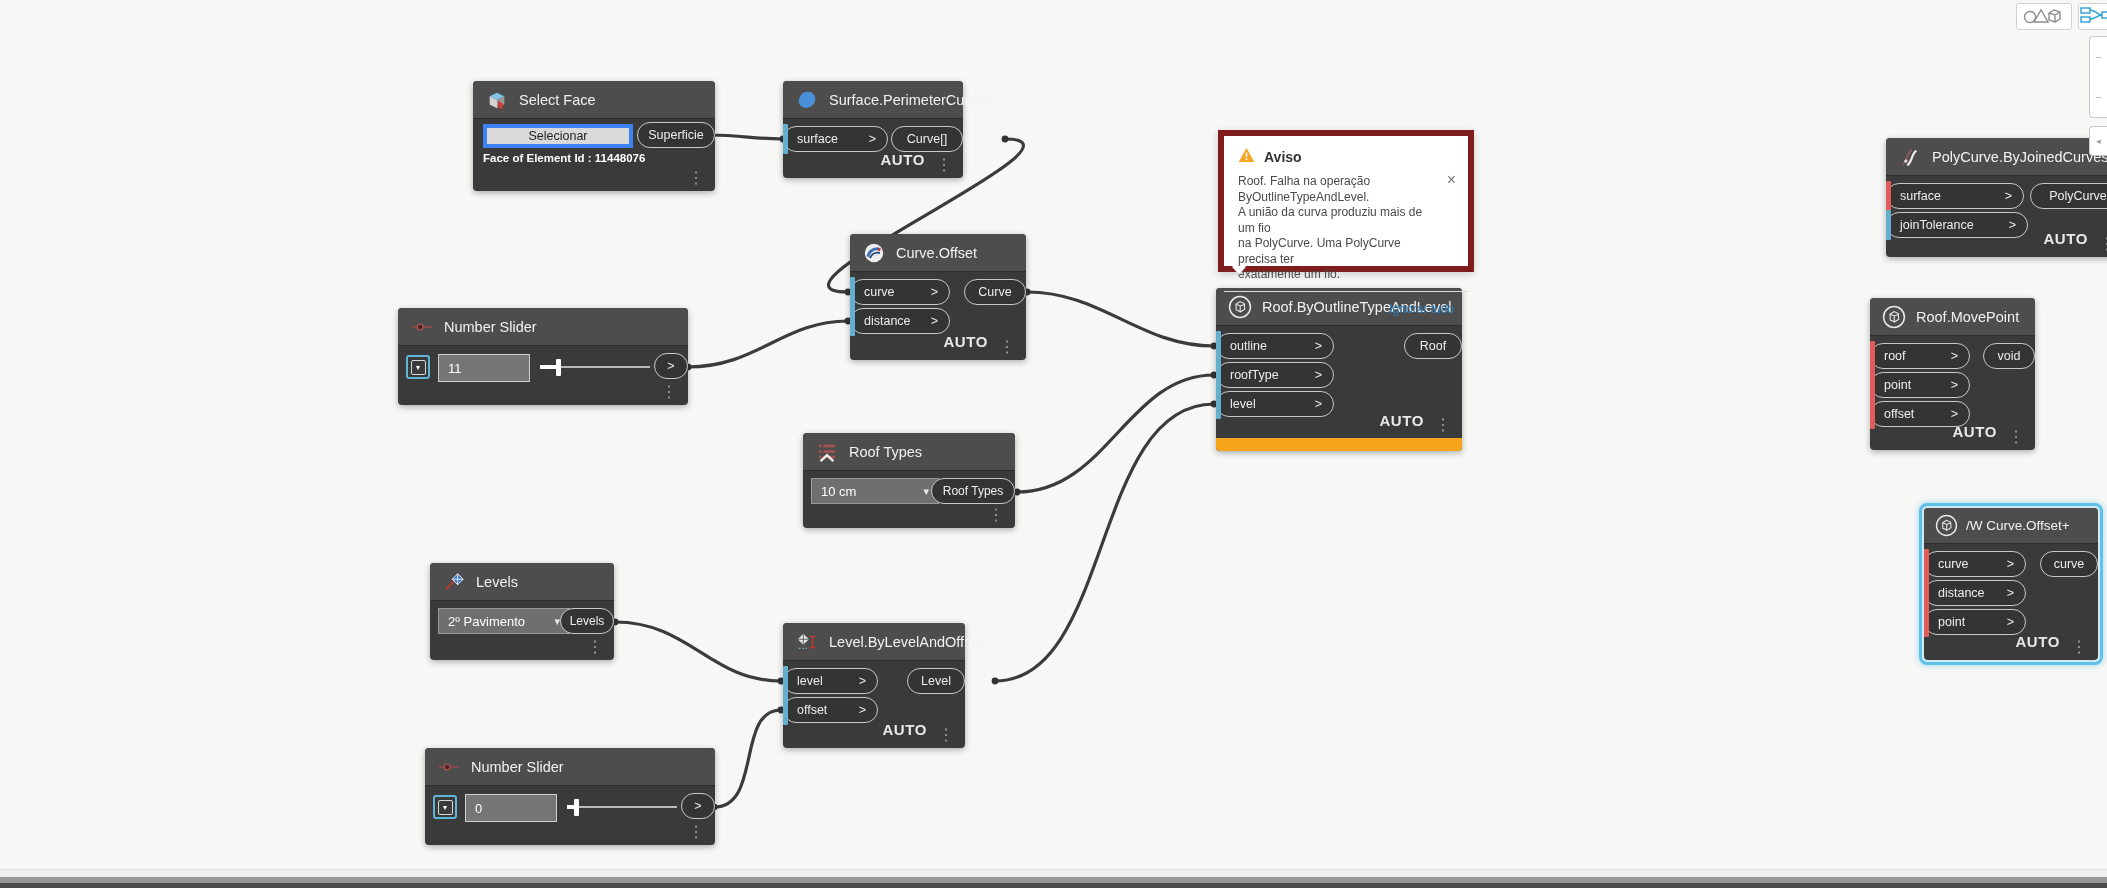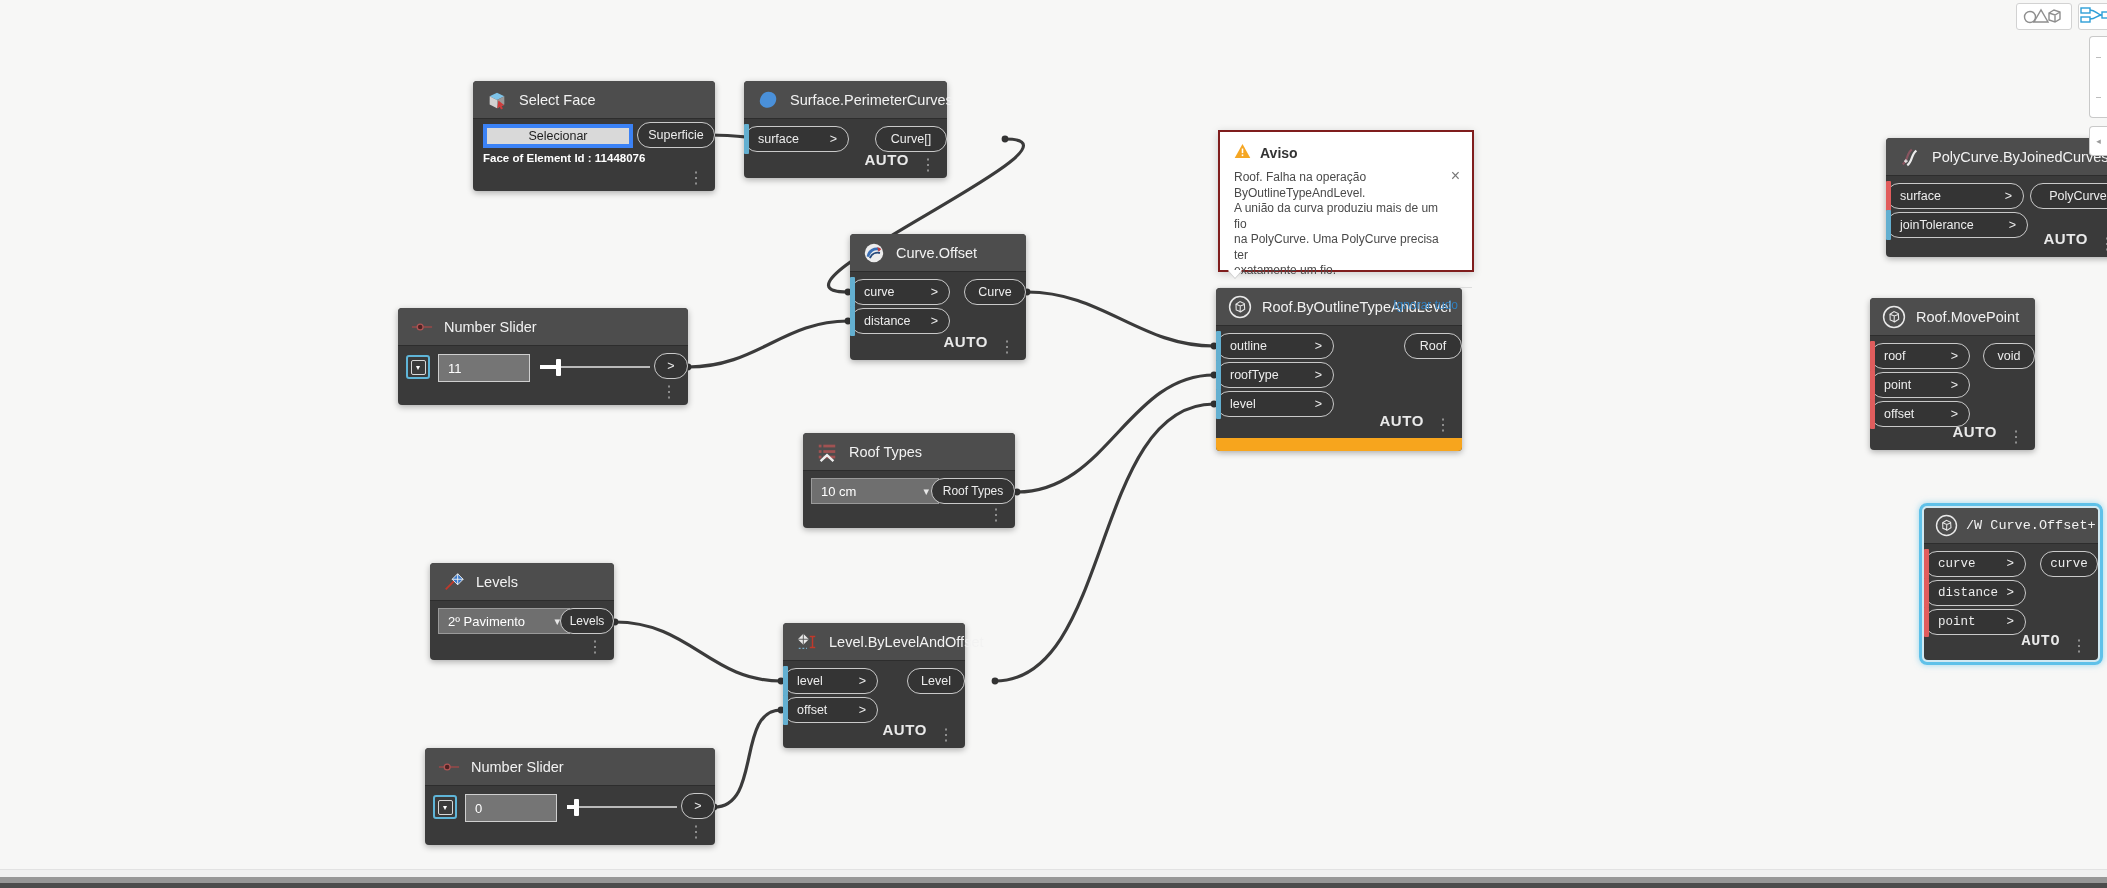--- a/index.html
+++ b/index.html
@@ -54,24 +54,24 @@
   .track { position:absolute; height:2px; background:#b9b9b9; top:58px; }
   .track-fill { position:absolute; height:4px; background:#ffffff; top:57px; }
   .handle { position:absolute; width:5px; height:17px; background:#ffffff;
             top:51px; border-radius:1px; cursor:ew-resize; }
 
   .warn-bar { position:absolute; left:0; right:0; bottom:0; height:13px;
               background:#F7A51D; border-radius:0 0 4px 4px; }
 
   .sel-wrap { position:absolute; z-index:2; border:3px solid #5FC1E9; border-radius:8px;
               padding:2px; background:rgba(95,193,233,.25);
-              box-shadow:0 0 6px rgba(95,193,233,.6);font-family:Liberation Mono, monospace; }
+              box-shadow:0 0 6px rgba(95,193,233,.6); }
   .sel-wrap .node { position:relative; left:0; top:0; box-shadow:none; }
 
-  .popup { position:absolute; z-index:6; background:#ffffff; border:2px solid #7f1d1d;
+  .popup { position:absolute; z-index:6; background:#ffffff; border:6px solid #7f1d1d;
            box-shadow:0 2px 8px rgba(0,0,0,.18); }
   .popup-head { display:flex; align-items:center; gap:9px; padding:11px 14px 4px 14px; }
   .popup-title { font-size:14px; font-weight:bold; color:#333; }
   .popup-msg { padding:3px 30px 8px 14px; font-size:12px; line-height:15.5px;
                color:#4a4a4a; white-space:pre-line; }
   .popup-close { position:absolute; right:12px; top:36px; color:#777; font-size:16px;
                  line-height:1; cursor:pointer; }
   .popup-foot { border-top:1px solid #ddd; padding:7px 14px; text-align:right; }
   .popup-link { color:#2D7FC0; font-size:12px; cursor:pointer; }
   .popup-tip { position:absolute; left:8px; bottom:-8px; width:0; height:0;
@@ -137,21 +137,21 @@
       <span class="ntitle">Select Face</span>
     </div>
     <div class="btn-light" style="left:10px;top:43px;width:150px;height:24px">Selecionar</div>
     <div class="port out" style="top:41px;width:78px">
         <span>Superficie</span>
       </div>
     <div class="info-text" style="left:10px;top:71px">Face of Element Id : 11448076</div>
     <div class="dots">⋮</div>
   </div>
 
-  <div class="node" style="left:744px;top:81px;width:203px;height:97px">
+  <div class="node" style="left:783px;top:81px;width:180px;height:97px">
     <div class="nhead">
       <span class="nicon">
         <svg width="22" height="22" viewBox="0 0 24 24">
             <path d="M12.5 3c5.2 0 8.8 3.6 8.5 8.2-.3 5-4.3 9.3-9.5 9.3S2.2 17 3.2 12C4 8 6.5 3 12.5 3z" fill="#4a90d9"></path>
           </svg>
       </span>
       <span class="ntitle">Surface.PerimeterCurves</span>
     </div>
     <div class="pbar ok" style="top:43px;height:30px"></div>
     <div class="port in" style="top:45px;width:105px">

